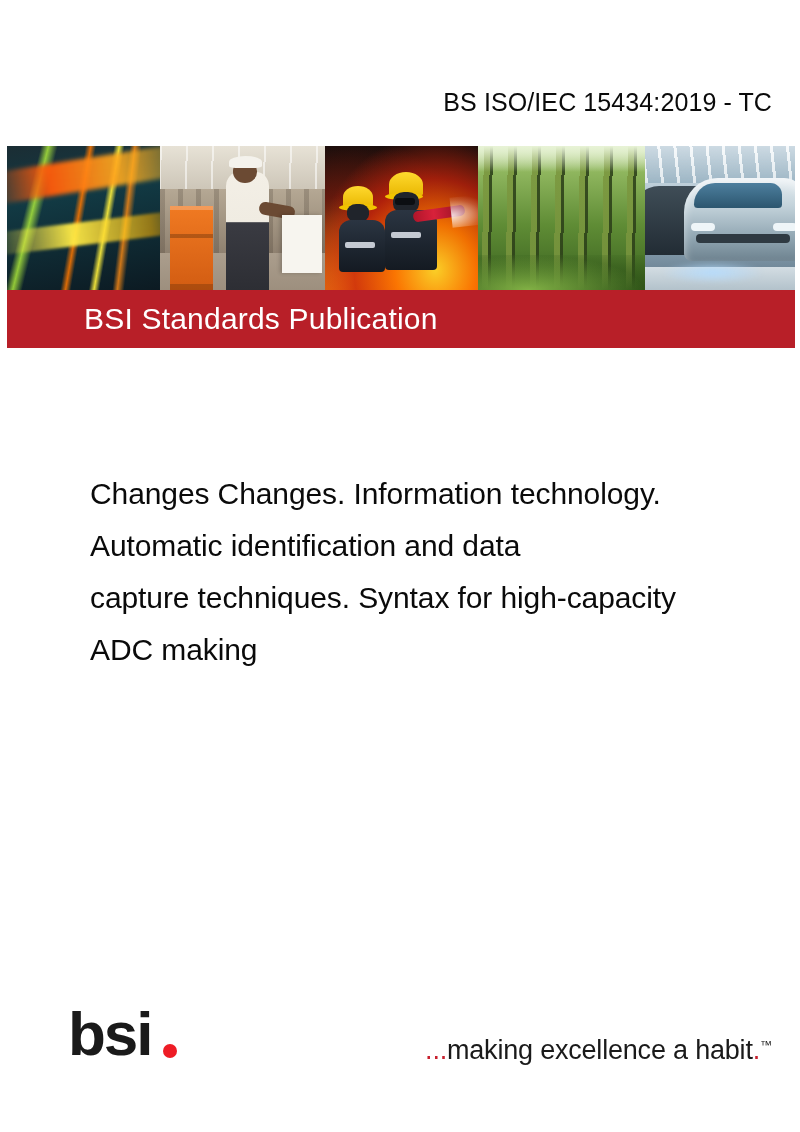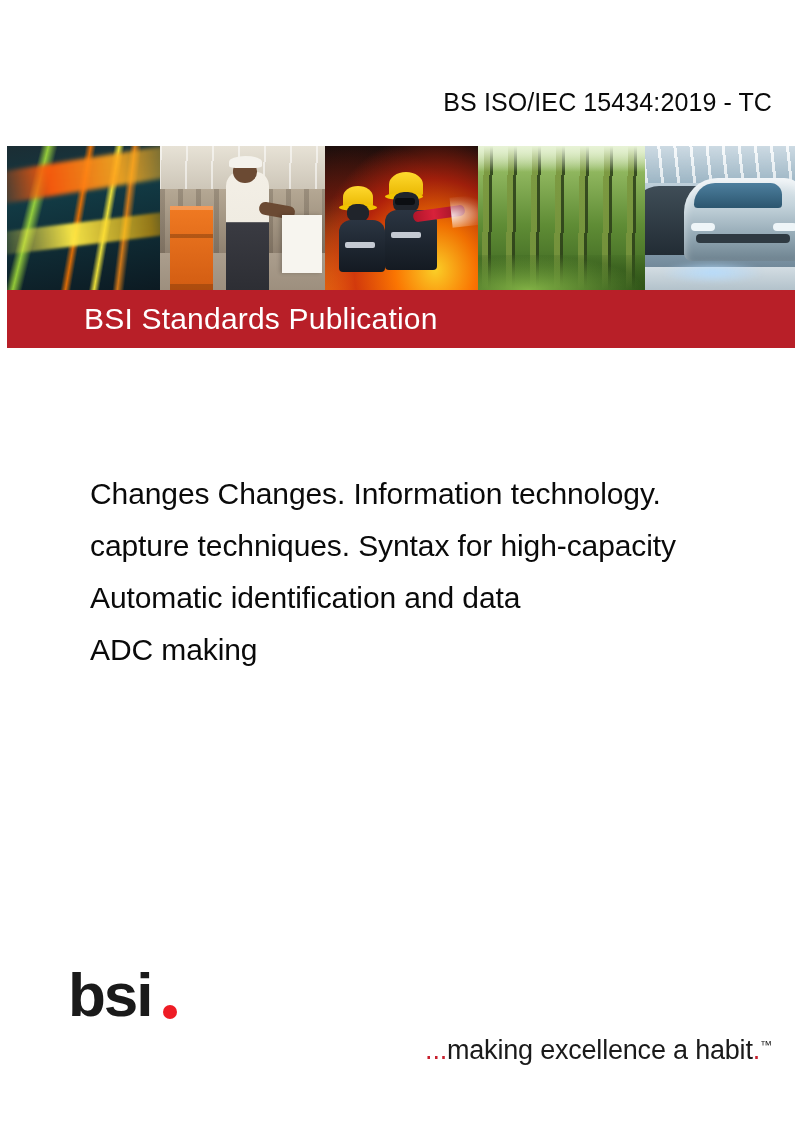--- a/index.html
+++ b/index.html
@@ -284,21 +284,21 @@
     line-height: 52px;
     color: #0a0a0a;
     white-space: nowrap;
     letter-spacing: -0.1px;
   }
 
   
   .bsi-logo {
     position: absolute;
     left: 68px;
-    top: 964px;
+    top: 1003px;
     width: 130px;
     height: 62px;
   }
   .bsi-logo-text {
     font-size: 62px;
     line-height: 62px;
     font-weight: 700;
     color: #1a1a1a;
     letter-spacing: -2px;
   }
@@ -386,22 +386,22 @@
     </div>
 
   </div>
 
   <div class="red-banner">
     <div class="red-banner-text">BSI Standards Publication</div>
   </div>
 
   <div class="title-block">
     <div class="title-line">Changes Changes. Information technology.</div>
+    <div class="title-line">Automatic identification and data</div>
     <div class="title-line">capture techniques. Syntax for high-capacity</div>
-    <div class="title-line">Automatic identification and data</div>
     <div class="title-line">ADC making</div>
   </div>
 
   <div class="bsi-logo">
     <span class="bsi-logo-text">bsi</span>
     <span class="bsi-logo-dot"></span>
   </div>
 
   <div class="tagline"><span class="dots">...</span><span>making excellence a habit</span><span class="period">.</span><span class="tm">™</span></div>
 

